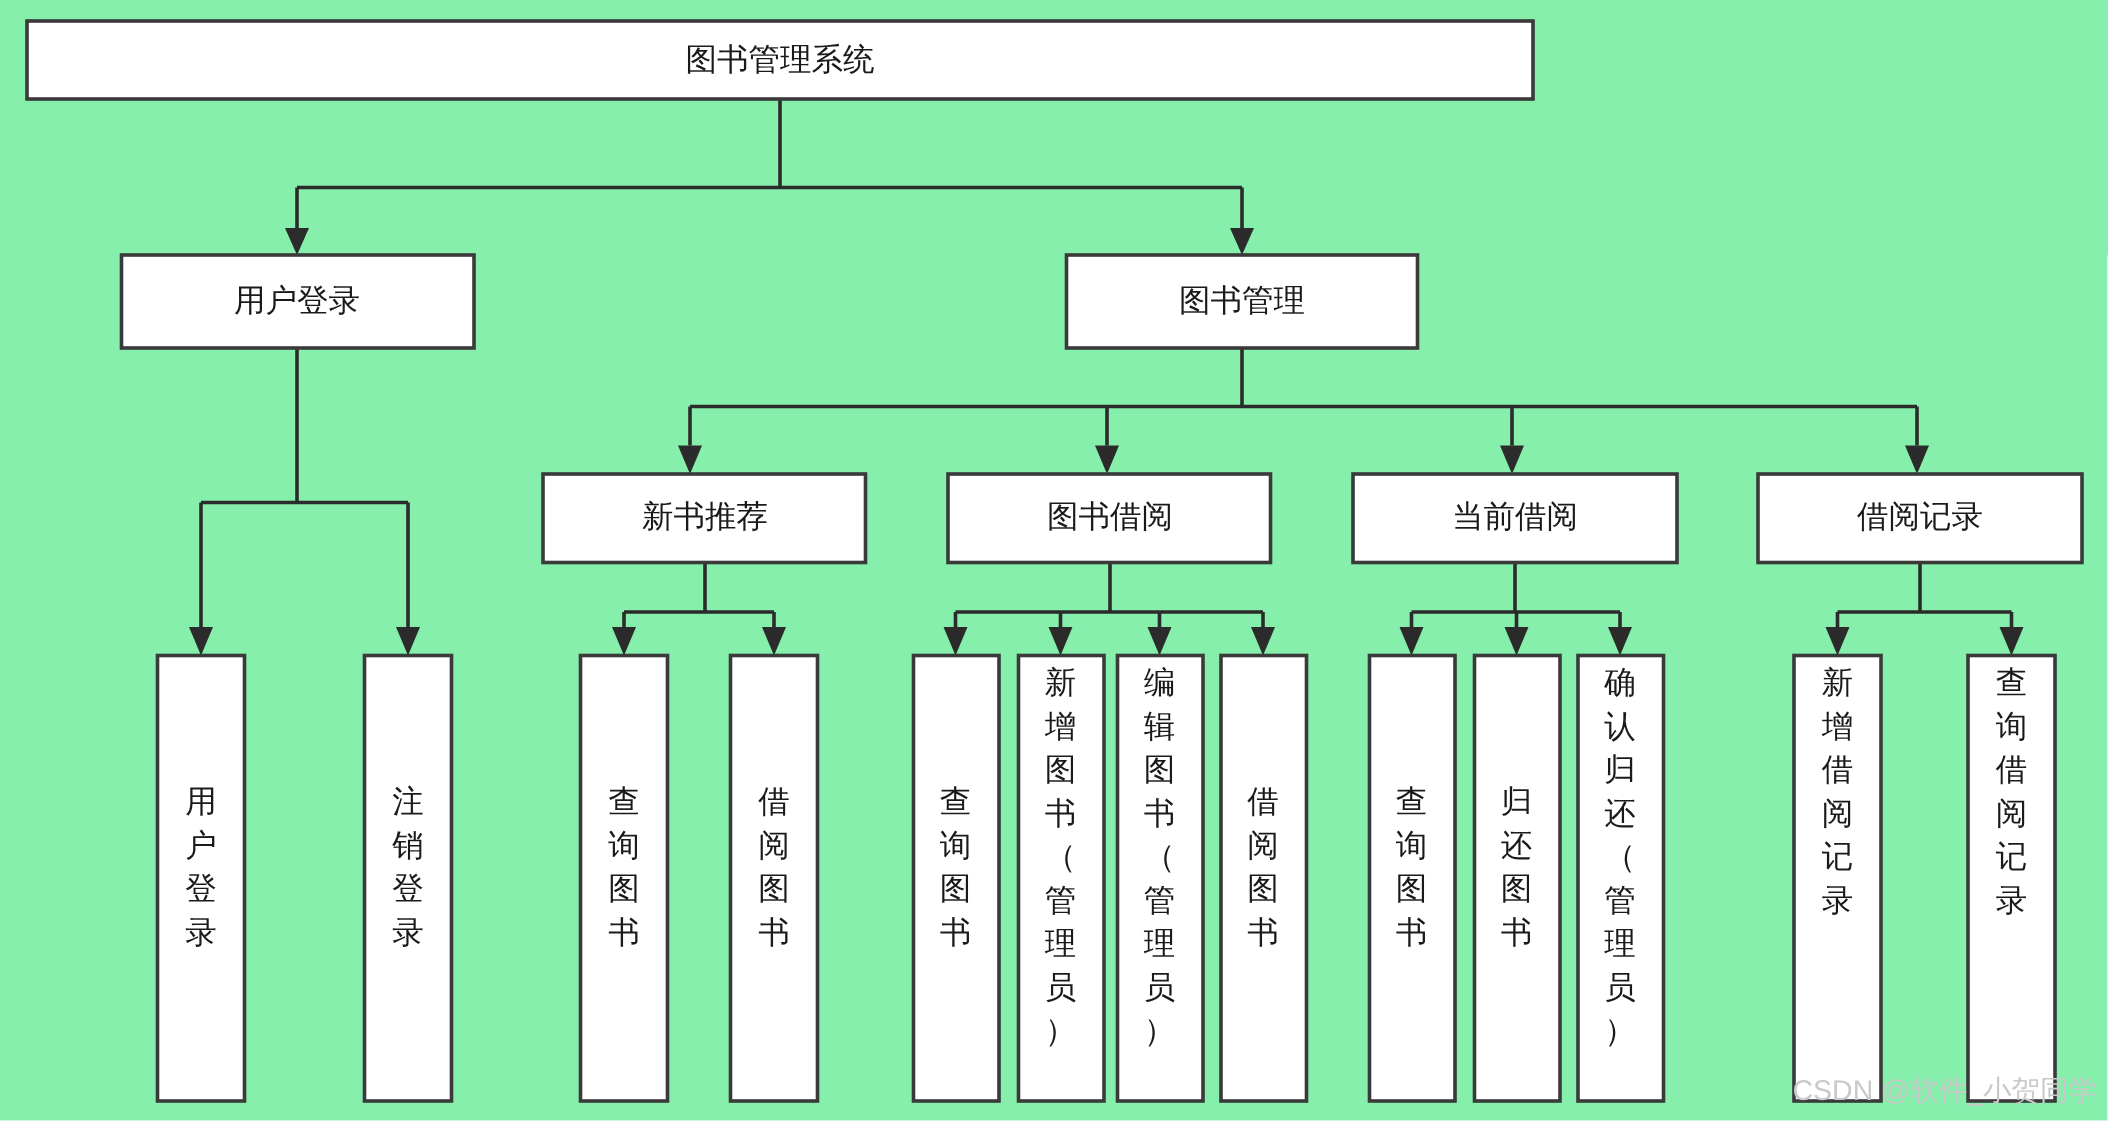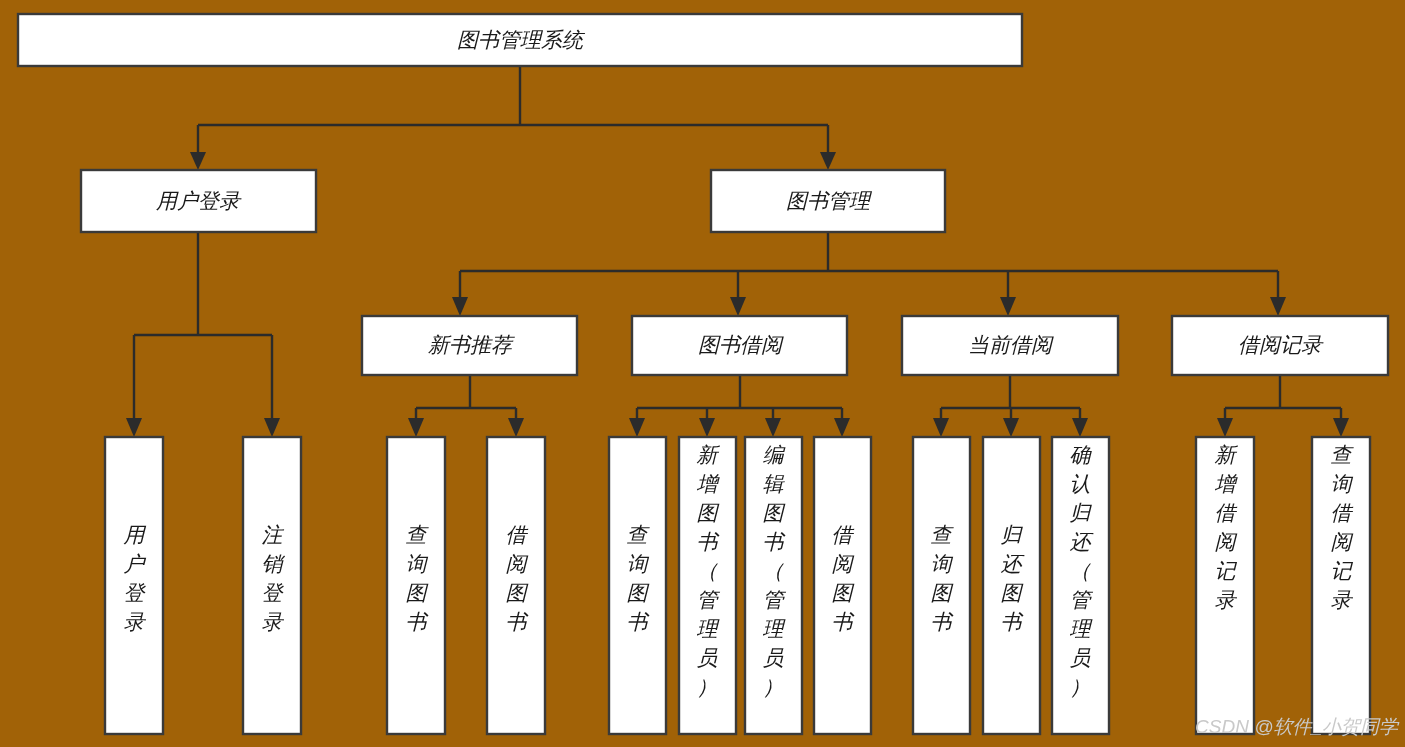--- a/index.html
+++ b/index.html
@@ -7,23 +7,22 @@
     padding: 0;
     background: #ffffff;
   }
   body {
     font-family: "Liberation Sans", "DejaVu Sans", sans-serif;
   }
   #diagram-root {
     position: relative;
     width: 1405px;
     height: 747px;
-    background: #a16207;
+    background: #86efac;
     overflow: hidden;
-    font-style: italic;
   }
   svg.diagram-canvas {
     position: absolute;
     left: 0;
     top: 0;
     width: 1405px;
     height: 747px;
     display: block;
   }
   .node-box {

